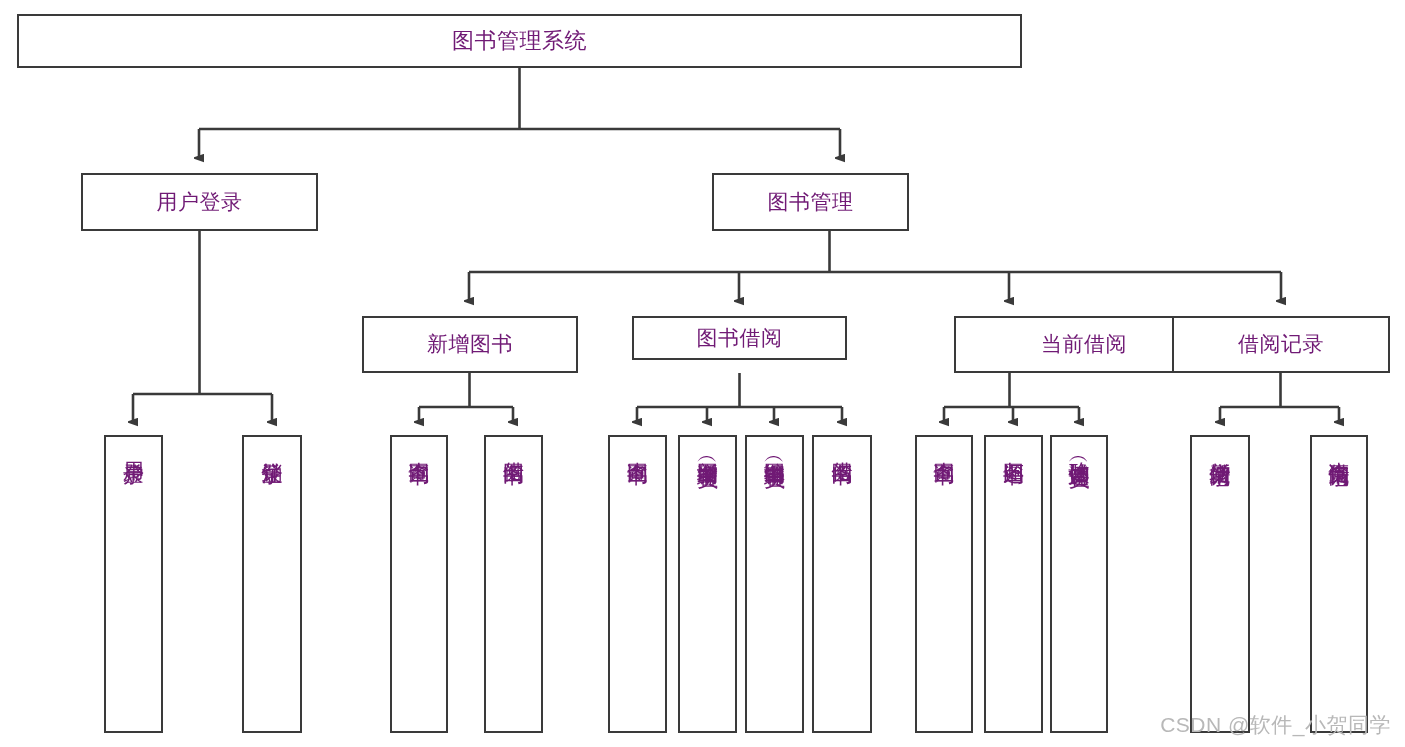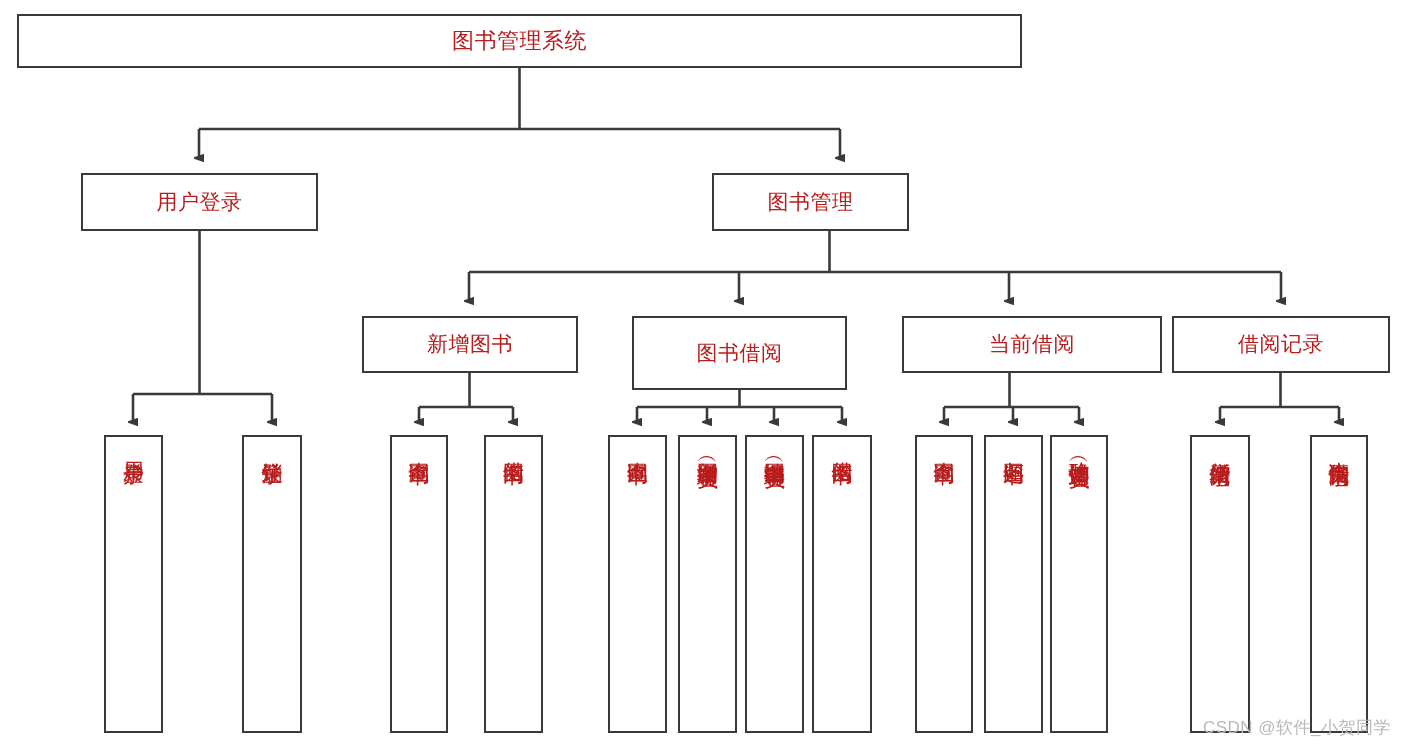--- a/index.html
+++ b/index.html
@@ -26,21 +26,21 @@
     pointer-events: none;
   }
   .node {
     position: absolute;
     box-sizing: border-box;
     border: 2px solid #3a3a3a;
     background: #ffffff;
     display: flex;
     align-items: center;
     justify-content: center;
-    color: #b91c1c;
+    color: #701a75;
   }
   .node .label {
     display: block;
     text-align: center;
     line-height: 1.18;
     letter-spacing: 0.5px;
   }
   
   .node.horiz .label {
     writing-mode: horizontal-tb;
@@ -60,21 +60,21 @@
     text-orientation: upright;
     font-size: 21px;
     line-height: 1.05;
     letter-spacing: 1px;
     white-space: nowrap;
   }
   #watermark {
     position: absolute;
     right: 14px;
     bottom: 8px;
-    font-size: 17px;
+    font-size: 21px;
     color: #b8b8b8;
     white-space: nowrap;
     letter-spacing: 0.5px;
   }
 </style>
 </head>
 <body>
 
 <div id="canvas">
 
@@ -140,24 +140,24 @@
   <div class="node horiz" style="left:81px; top:173px; width:237px; height:58px;">
     <span class="label">用户登录</span>
   </div>
   <div class="node horiz" style="left:712px; top:173px; width:197px; height:58px;">
     <span class="label">图书管理</span>
   </div>
 
   <div class="node horiz" style="left:362px; top:316px; width:216px; height:57px;">
     <span class="label">新增图书</span>
   </div>
-  <div class="node horiz" style="left:632px; top:316px; width:215px; height:74px;">
+  <div class="node horiz" style="left:632px; top:316px; width:215px; height:44px;">
     <span class="label">图书借阅</span>
   </div>
-  <div class="node horiz" style="left:902px; top:316px; width:260px; height:57px;">
+  <div class="node horiz" style="left:954px; top:316px; width:260px; height:57px;">
     <span class="label">当前借阅</span>
   </div>
   <div class="node horiz" style="left:1172px; top:316px; width:218px; height:57px;">
     <span class="label">借阅记录</span>
   </div>
 
   <div class="node vert" style="left:104px; top:435px; width:59px; height:298px;">
     <span class="label">用户登录</span>
   </div>
   <div class="node vert" style="left:242px; top:435px; width:60px; height:298px;">

